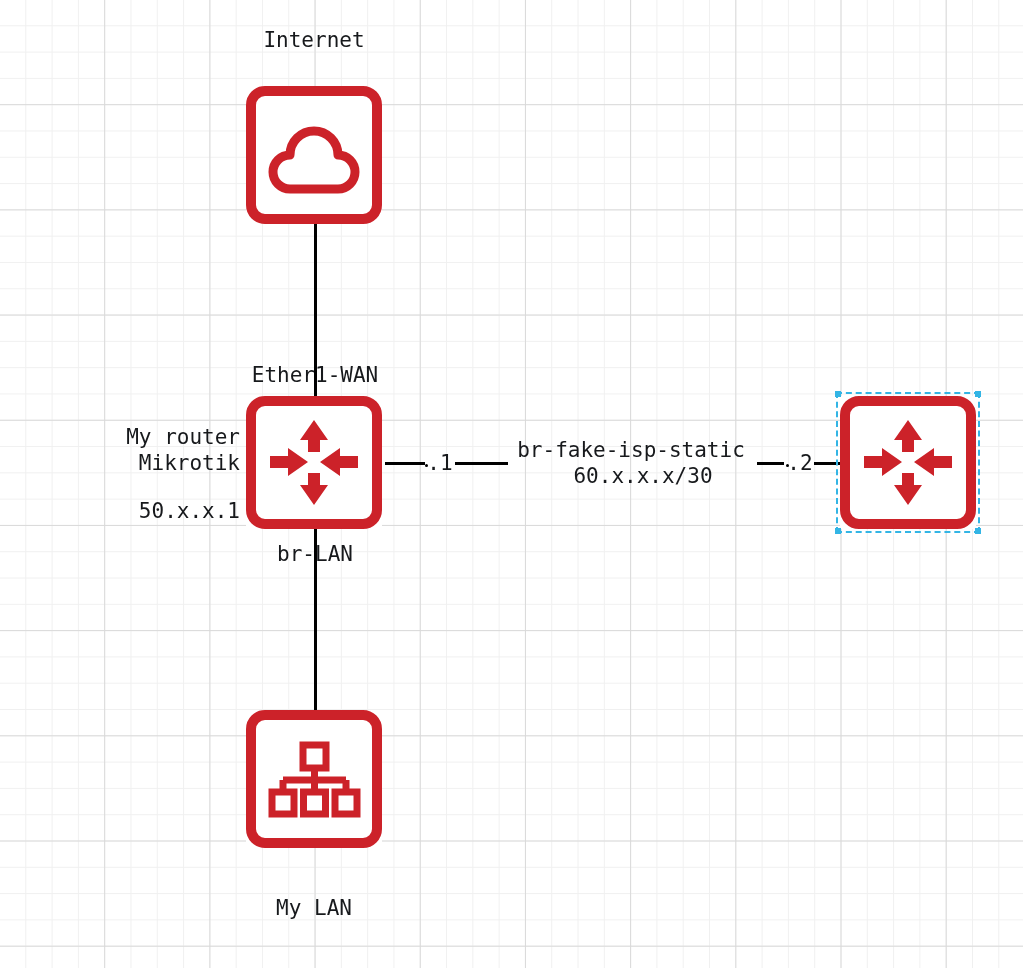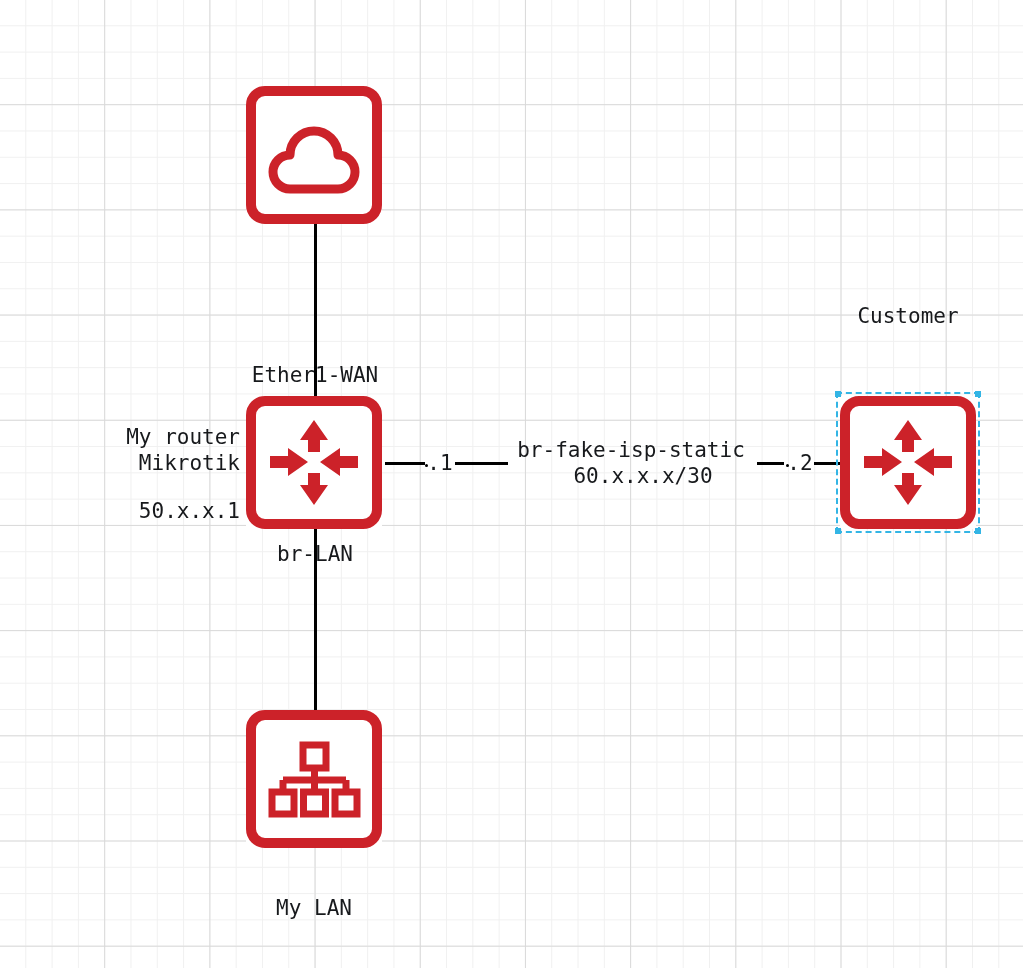--- a/index.html
+++ b/index.html
@@ -119,20 +119,21 @@
       <svg viewBox="0 0 136 138" xmlns="http://www.w3.org/2000/svg">
         <rect x="5" y="5" width="126" height="128" rx="14" ry="14" fill="#ffffff" stroke="#cc2229" stroke-width="10"></rect>
         <path d="M 44 103
                  A 17 17 0 0 1 44 69
                  A 24 24 0 0 1 92 69
                  A 17 17 0 0 1 92 103
                  Z" fill="none" stroke="#cc2229" stroke-width="9" stroke-linejoin="round"></path>
       </svg>
     </div>
   </div>
+  <div class="lbl center" style="left:214px; top:27px; width:200px;">Internet</div>
 
   <div class="node" style="left:246px; top:396px; width:136px; height:133px;">
     <div class="node-icon-box">
       <svg viewBox="0 0 136 133" xmlns="http://www.w3.org/2000/svg">
         <rect x="5" y="5" width="126" height="123" rx="14" ry="14" fill="#ffffff" stroke="#cc2229" stroke-width="10"></rect>
 
         <path d="M 68 24 L 82 44 L 74 44 L 74 56 L 62 56 L 62 44 L 54 44 Z" fill="#cc2229"></path>
 
         <path d="M 68 109 L 54 89 L 62 89 L 62 77 L 74 77 L 74 89 L 82 89 Z" fill="#cc2229"></path>
 
@@ -179,21 +180,20 @@
         <path d="M 74 66 L 94 52 L 94 60 L 112 60 L 112 72 L 94 72 L 94 80 Z" fill="#cc2229"></path>
       </svg>
     </div>
   </div>
   <div class="selection" style="left:836px; top:392px; width:144px; height:141px;">
     <div class="sel-handle" style="left:-3px;  top:-3px;"></div>
     <div class="sel-handle" style="right:-3px; top:-3px;"></div>
     <div class="sel-handle" style="left:-3px;  bottom:-3px;"></div>
     <div class="sel-handle" style="right:-3px; bottom:-3px;"></div>
   </div>
-  <div class="lbl center" style="left:808px; top:303px; width:200px;">Customer</div>
 
   <div class="lbl center lbl-bg" style="left:188px; top:346px; width:254px;">Ether1-WAN</div>
 
   <div class="lbl center lbl-bg" style="left:196px; top:525px; width:238px;">br-LAN</div>
 
   <div class="lbl center" style="left:422px; top:450px; width:36px;">.1</div>
 
   <div class="lbl center" style="left:506px; top:437px; width:250px;">br-fake-isp-static</div>
 
   <div class="lbl center" style="left:518px; top:463px; width:250px;">60.x.x.x/30</div>

